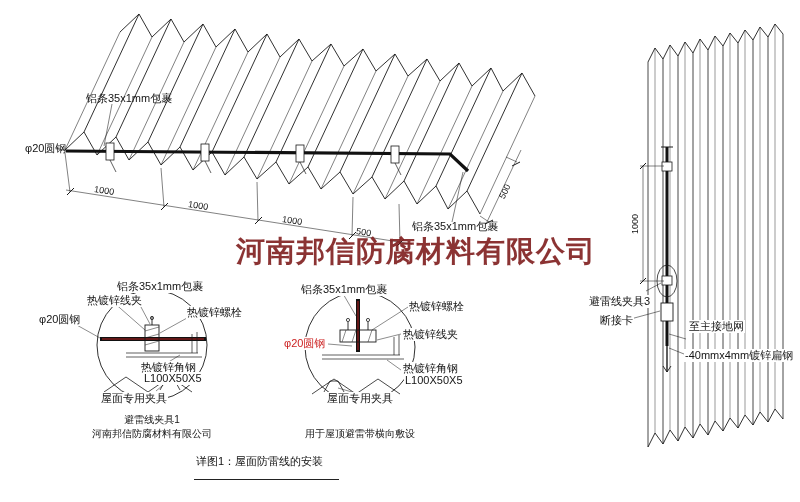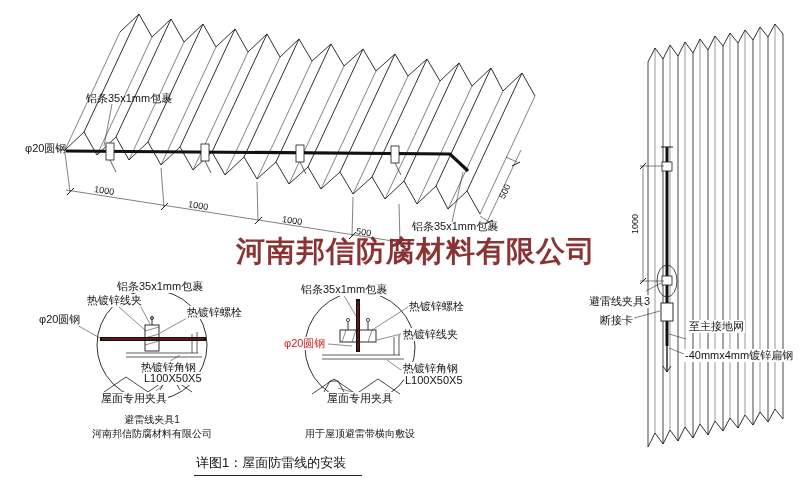--- a/index.html
+++ b/index.html
@@ -10,21 +10,21 @@
   .bg  { background:#fff; padding:0 1px; }
   .dim { font-size:9px; color:#141414; }
   .rot-roof  { transform:rotate(8.5deg); transform-origin:left top; }
   .rot-steep { transform:rotate(-64deg); transform-origin:left top; }
   .rot-vert  { transform:rotate(-90deg); transform-origin:left top; }
   .red { color:#cc2222; }
   .ctr { text-align:center; }
   .title-lbl { font-size:10px; }
   .wm { position:absolute; left:236px; top:232px; font-size:29px; letter-spacing:1px; color:#7f1d1d;
         font-family:"DejaVu Serif","Liberation Serif",serif; opacity:.9;font-weight:bold; }
-  .cap { position:absolute; font-size:13px; color:#111; border-bottom:1px solid #222; padding:0 16px 3px 2px; }
+  .cap { position:absolute; font-size:11px; color:#111; border-bottom:1px solid #222; padding:0 16px 10px 2px; }
 </style>
 </head>
 <body>
 
 <div id="canvas">
 
   <svg class="art" width="800" height="502" viewBox="0 0 800 502">
 
     <g stroke="#1a1a1a" stroke-width="0.9" fill="none" stroke-linejoin="round">
 

